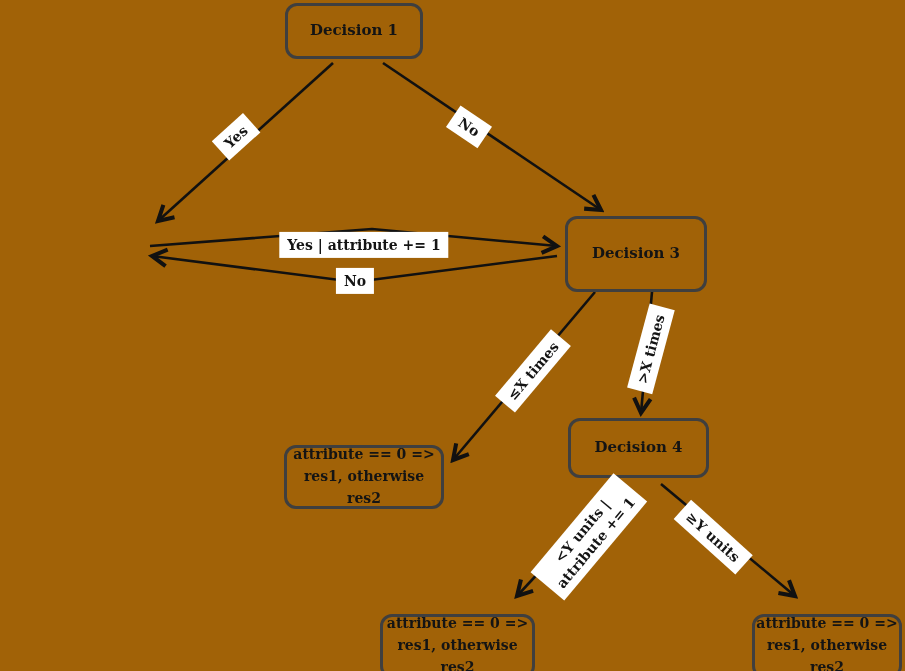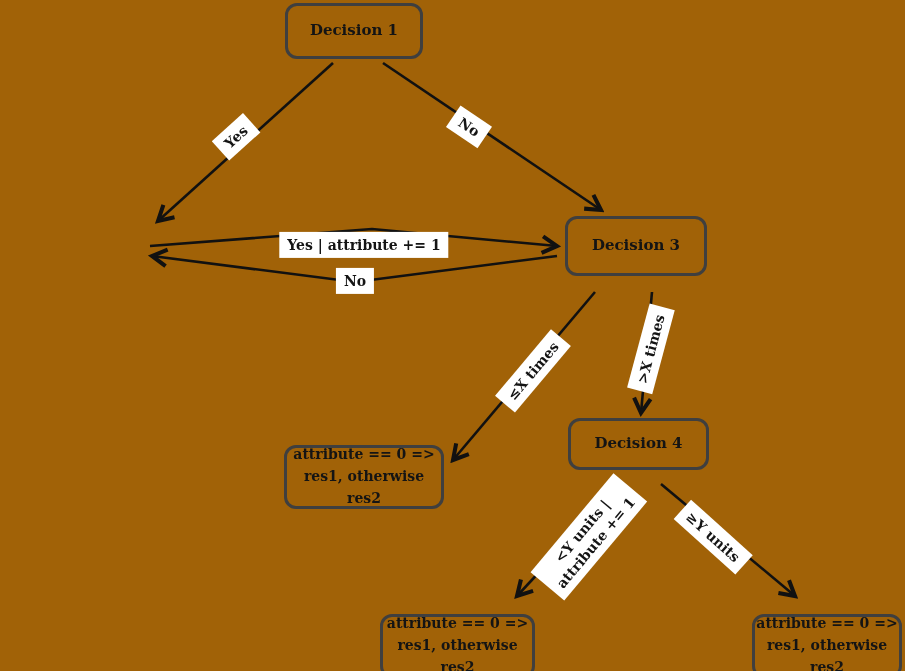--- a/index.html
+++ b/index.html
@@ -59,25 +59,25 @@
     <line x1="652" y1="292" x2="641" y2="413" stroke="#111111" stroke-width="2.6" marker-end="url(#vee)"></line>
     <line x1="621" y1="484" x2="517" y2="596" stroke="#111111" stroke-width="2.6" marker-end="url(#vee)"></line>
     <line x1="661" y1="484" x2="795" y2="596" stroke="#111111" stroke-width="2.6" marker-end="url(#vee)"></line>
   </svg>
 
   <div class="node" style="left:285px;top:3px;width:138px;height:56px;">
     <span>Decision 1</span>
   </div>
 
 
-  <div class="node" style="left:565px;top:216px;width:142px;height:60px;">
+  <div class="node" style="left:565px;top:216px;width:142px;height:76px;">
     <span>Decision 3</span>
   </div>
 
-  <div class="node" style="left:568px;top:418px;width:141px;height:52px;">
+  <div class="node" style="left:568px;top:418px;width:141px;height:60px;">
     <span>Decision 4</span>
   </div>
 
   <div class="node leaf" style="left:284px;top:433px;width:160px;height:64px;">
     <span>attribute == 0 =&gt;</span>
     <span>res1, otherwise res2</span>
   </div>
 
   <div class="node leaf" style="left:380px;top:602px;width:155px;height:64px;">
     <span>attribute == 0 =&gt;</span>

